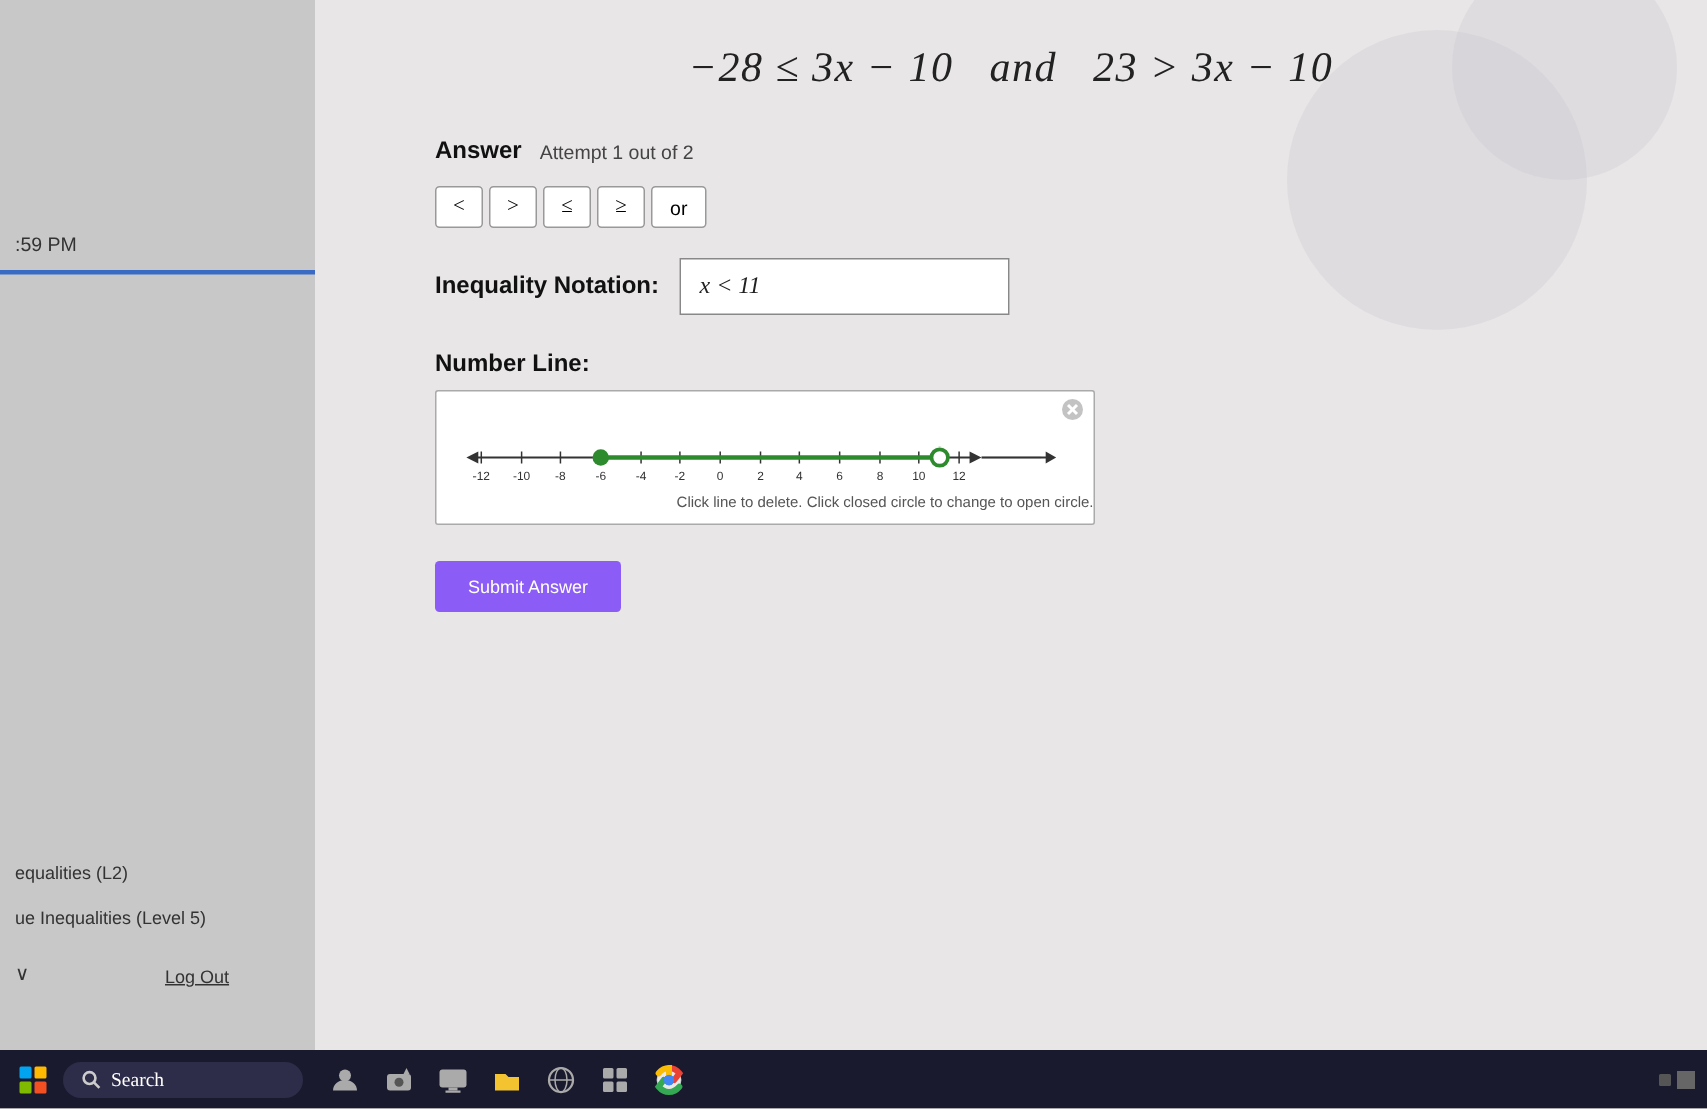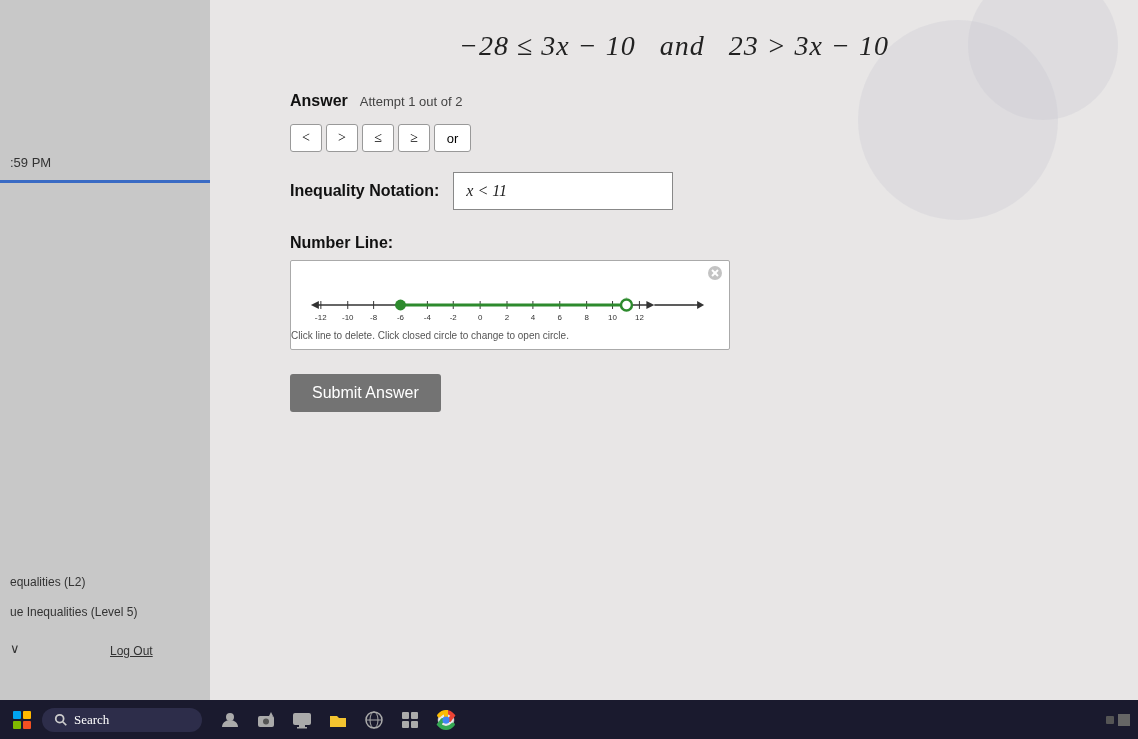--- a/index.html
+++ b/index.html
@@ -212,32 +212,32 @@
     .number-line-svg {
       width: 100%;
       height: 100%;
     }
 
     .nl-caption {
       position: absolute;
       bottom: 8px;
       left: 0;
       width: 100%;
-      text-align: left;
+      text-align: right;
       font-size: 10px;
       color: #555;
       font-family: Arial, sans-serif;
     }
 
     .submit-btn {
-      background: #737373;
+      background: #8b5cf6;
       color: white;
       border: none;
       padding: 10px 22px;
-      font-size: 16px;
+      font-size: 12px;
       font-family: Arial, sans-serif;
       cursor: pointer;
       border-radius: 3px;
       margin-top: 4px;
     }
 
     
     .taskbar {
       position: absolute;
       bottom: 0;

